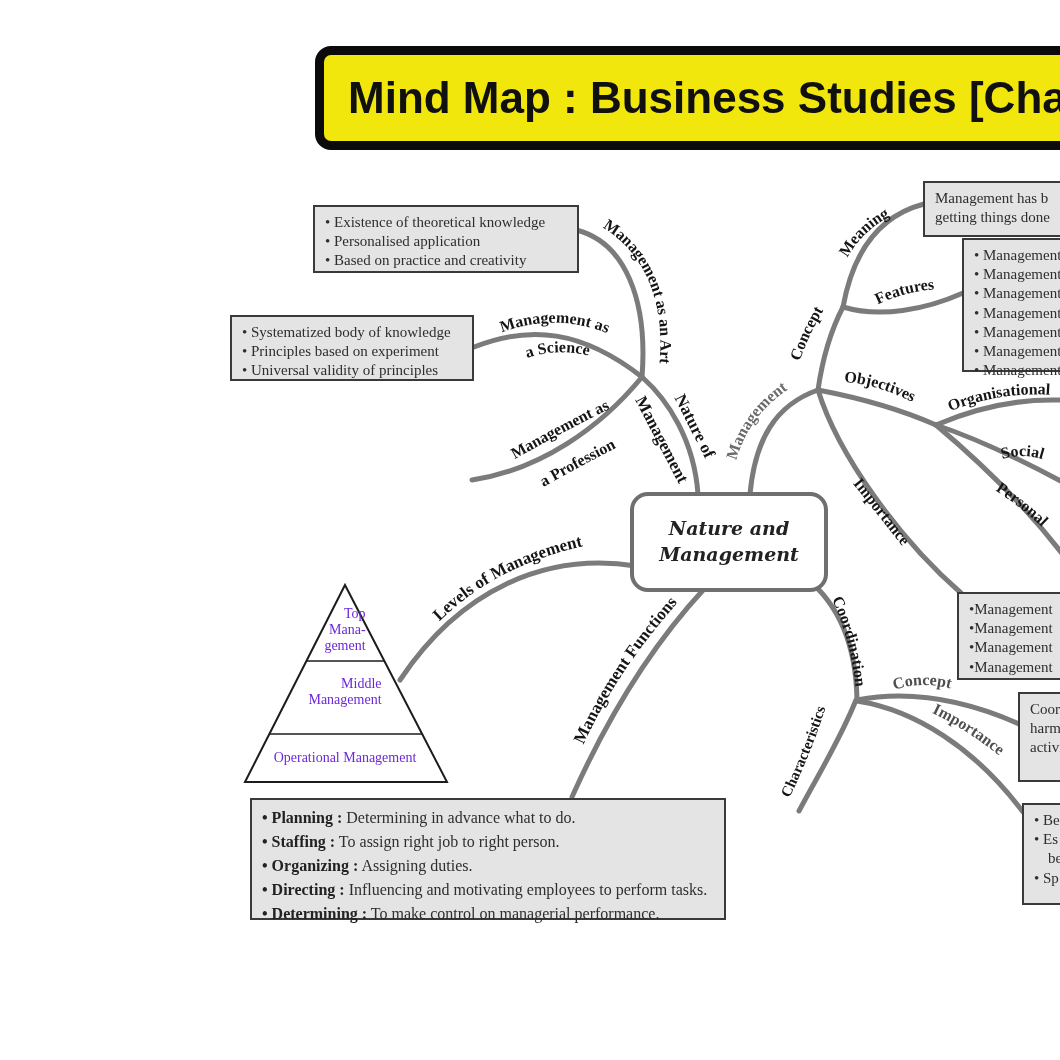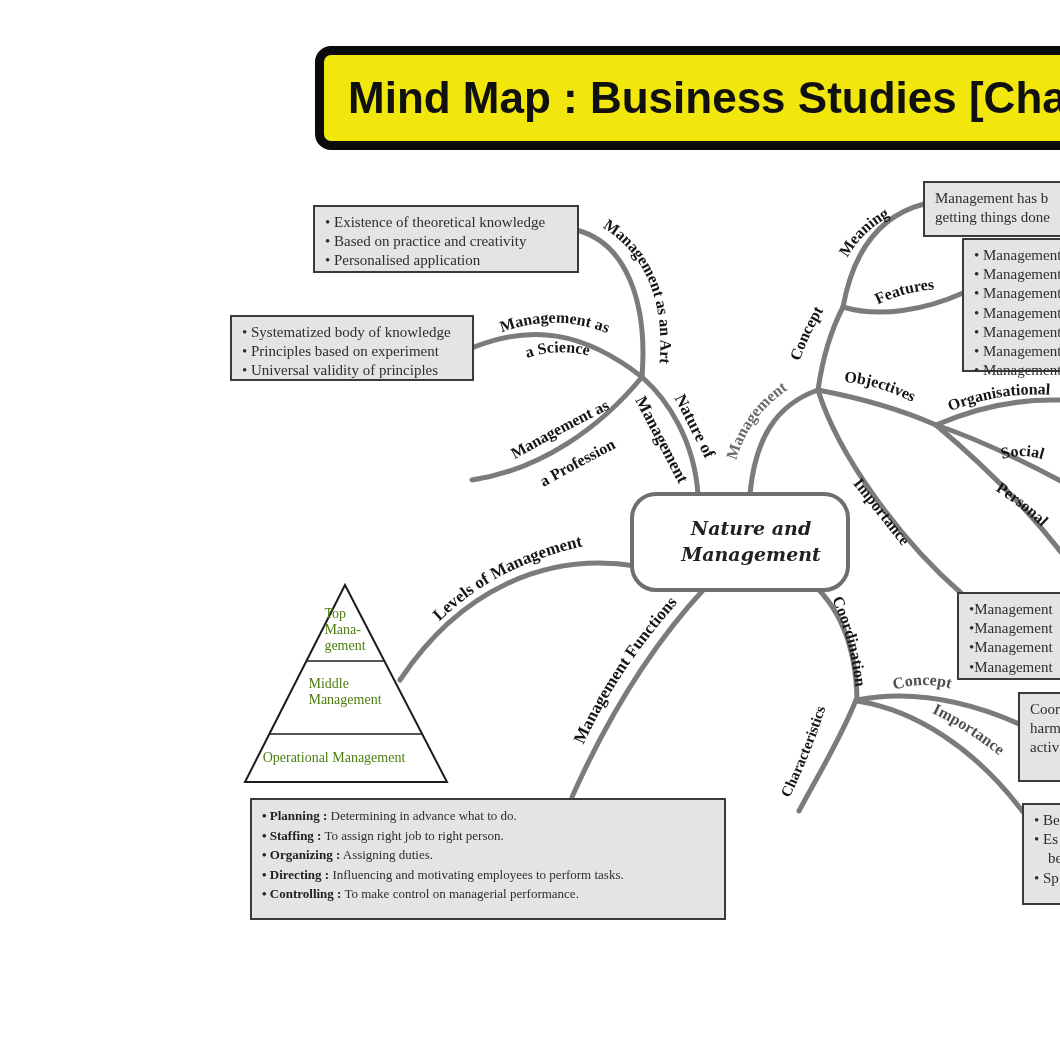--- a/index.html
+++ b/index.html
@@ -10,38 +10,38 @@
   
   .titlebar{position:absolute;left:315px;top:46px;width:800px;height:86px;
     background:#f2e70c;border:9px solid #0b0b0b;border-radius:16px;
     display:flex;align-items:center;padding-left:24px;white-space:nowrap;overflow:hidden;
     font-family:"Liberation Sans", sans-serif;font-weight:bold;font-size:44px;color:#101010;}
 
   
   .box{position:absolute;background:#e4e4e4;border:2px solid #3a3a3a;color:#2e2e2e;
        font-size:15px;line-height:1.28;padding:6px 10px;white-space:nowrap;}
   .box .bi{display:block;}
-  .fnbox{line-height:1.5;font-size:13px;}
+  .fnbox{line-height:1.5;font-size:16px;}
   .fnbox b{font-weight:bold;color:#222;}
 
   
   .centernode{position:absolute;left:630px;top:492px;width:190px;height:92px;
-    background:#fff;border:4px solid #6f6f6f;border-radius:26px;
+    background:#fff;border:4px solid #6f6f6f;border-radius:18px;
     display:flex;flex-direction:column;justify-content:center;text-align:center;
     font-family:"DejaVu Serif", serif;font-style:italic;font-weight:bold;
-    font-size:19px;line-height:1.35;color:#222;padding-left:22px;}
+    font-size:19px;line-height:1.35;color:#222;}
 
   
   text{font-family:"Liberation Serif", serif;font-weight:bold;fill:#151515;}
   .lbl16{font-size:16px;} .lbl17{font-size:17px;} .lbl15{font-size:15px;}
   .gray{fill:#6b6b6b;} .mid{fill:#4f4f4f;}
 
   
-  .pyr{position:absolute;transform:translateX(-50%);text-align:left;
-       font-size:14px;line-height:16px;color:#4d7c0f;white-space:nowrap;}
+  .pyr{position:absolute;transform:translateX(-50%);text-align:right;
+       font-size:14px;line-height:16px;color:#6d28d9;white-space:nowrap;}
 </style>
 </head>
 <body>
 
 <div id="canvas">
 
   <svg width="1060" height="1060" viewBox="0 0 1060 1060">
     <defs>
 
       <path id="tg_art" d="M 592 222 C 648 248, 668 310, 658 375"></path>
@@ -124,22 +124,22 @@
     <span>Mind Map : Business Studies  [Cha</span>
   </div>
 
   <div class="centernode">
     <span>Nature and</span>
     <span>Management</span>
   </div>
 
   <div class="box" style="left:313px;top:205px;width:242px;height:52px;">
     <span class="bi">• Existence of theoretical knowledge</span>
+    <span class="bi">• Personalised application</span>
     <span class="bi">• Based on practice and creativity</span>
-    <span class="bi">• Personalised application</span>
   </div>
 
   <div class="box" style="left:230px;top:315px;width:220px;height:50px;">
     <span class="bi">• Systematized body of knowledge</span>
     <span class="bi">• Principles based on experiment</span>
     <span class="bi">• Universal validity of principles</span>
   </div>
 
 
   <div class="box" style="left:923px;top:181px;width:220px;height:40px;">
@@ -176,29 +176,29 @@
     <span class="bi">• Es</span>
     <span class="bi" style="padding-left:14px;">be</span>
     <span class="bi">• Sp</span>
   </div>
 
   <div class="box fnbox" style="left:250px;top:798px;width:452px;height:106px;">
     <span class="bi"><b>• Planning :</b><span> Determining in advance what to do.</span></span>
     <span class="bi"><b>• Staffing :</b><span> To assign right job to right person.</span></span>
     <span class="bi"><b>• Organizing :</b><span> Assigning duties.</span></span>
     <span class="bi"><b>• Directing :</b><span> Influencing and motivating employees to perform tasks.</span></span>
-    <span class="bi"><b>• Controlling :</b><span> To make control on managerial performance.</span></span>
+    <span class="bi"><b>• Determining :</b><span> To make control on managerial performance.</span></span>
   </div>
 
   <div class="pyr" style="left:345px;top:606px;">
     <div>Top</div>
     <div>Mana-</div>
     <div>gement</div>
   </div>
   <div class="pyr" style="left:345px;top:676px;">
     <div>Middle</div>
     <div>Management</div>
   </div>
-  <div class="pyr" style="left:334px;top:750px;">
+  <div class="pyr" style="left:345px;top:750px;">
     <div>Operational Management</div>
   </div>
 
 </div>
 
 </body></html>

